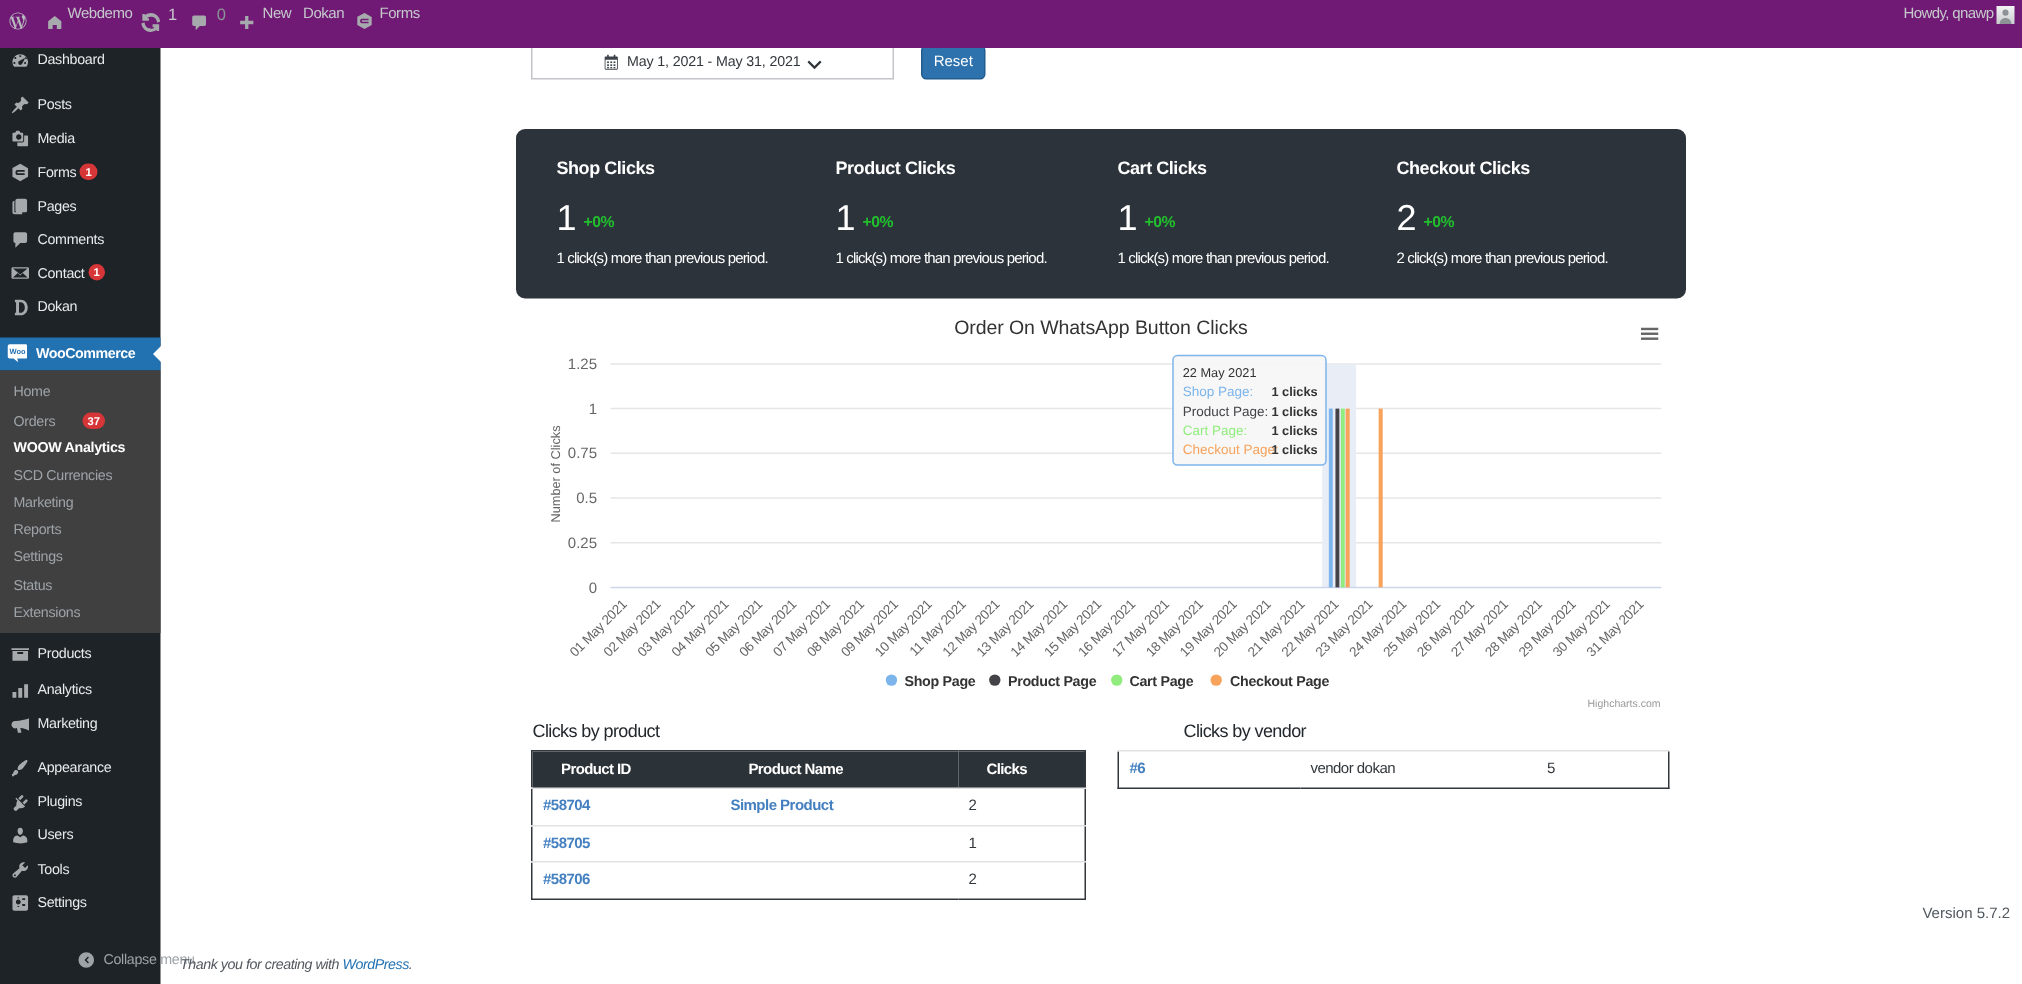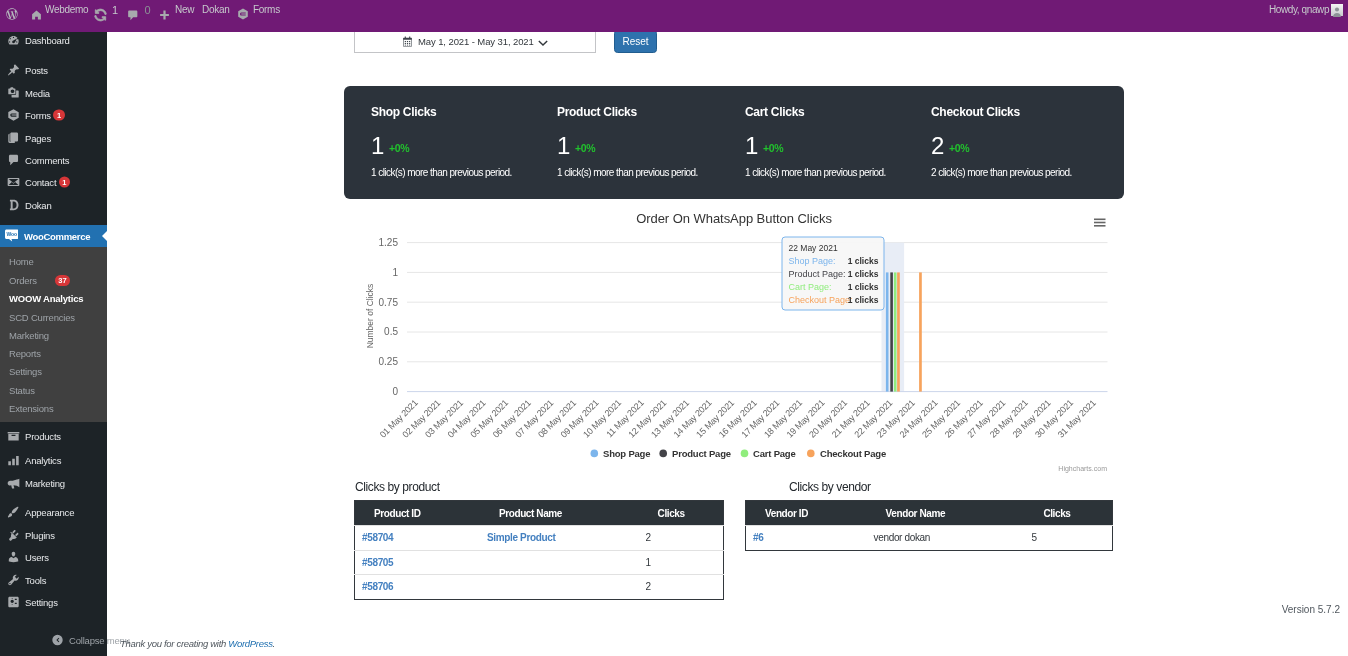--- a/index.html
+++ b/index.html
@@ -361,25 +361,20 @@
 </div>
 <div class="tblhead" style="left:745px; top:480px;margin-left:44px;">Clicks by vendor</div>
 <div class="tblwrap" style="left:745px; top:500px; width:368px;">
 <table class="tbl">
 <colgroup>
         <col style="width:33%">
         <col style="width:43%">
         <col style="width:24%">
       </colgroup>
 <tbody>
-        <tr>
-          <th>Vendor ID</th>
-          <th>Vendor Name</th>
-          <th>Clicks</th>
-        </tr>
 <tr>
           <td><a>#6</a></td>
           <td>vendor dokan</td>
           <td>5</td>
         </tr>
 </tbody>
     </table>
 </div>
 <div id="footer-l">Thank you for creating with <a>WordPress</a>.</div>
 <div id="footer-r">Version 5.7.2</div>

